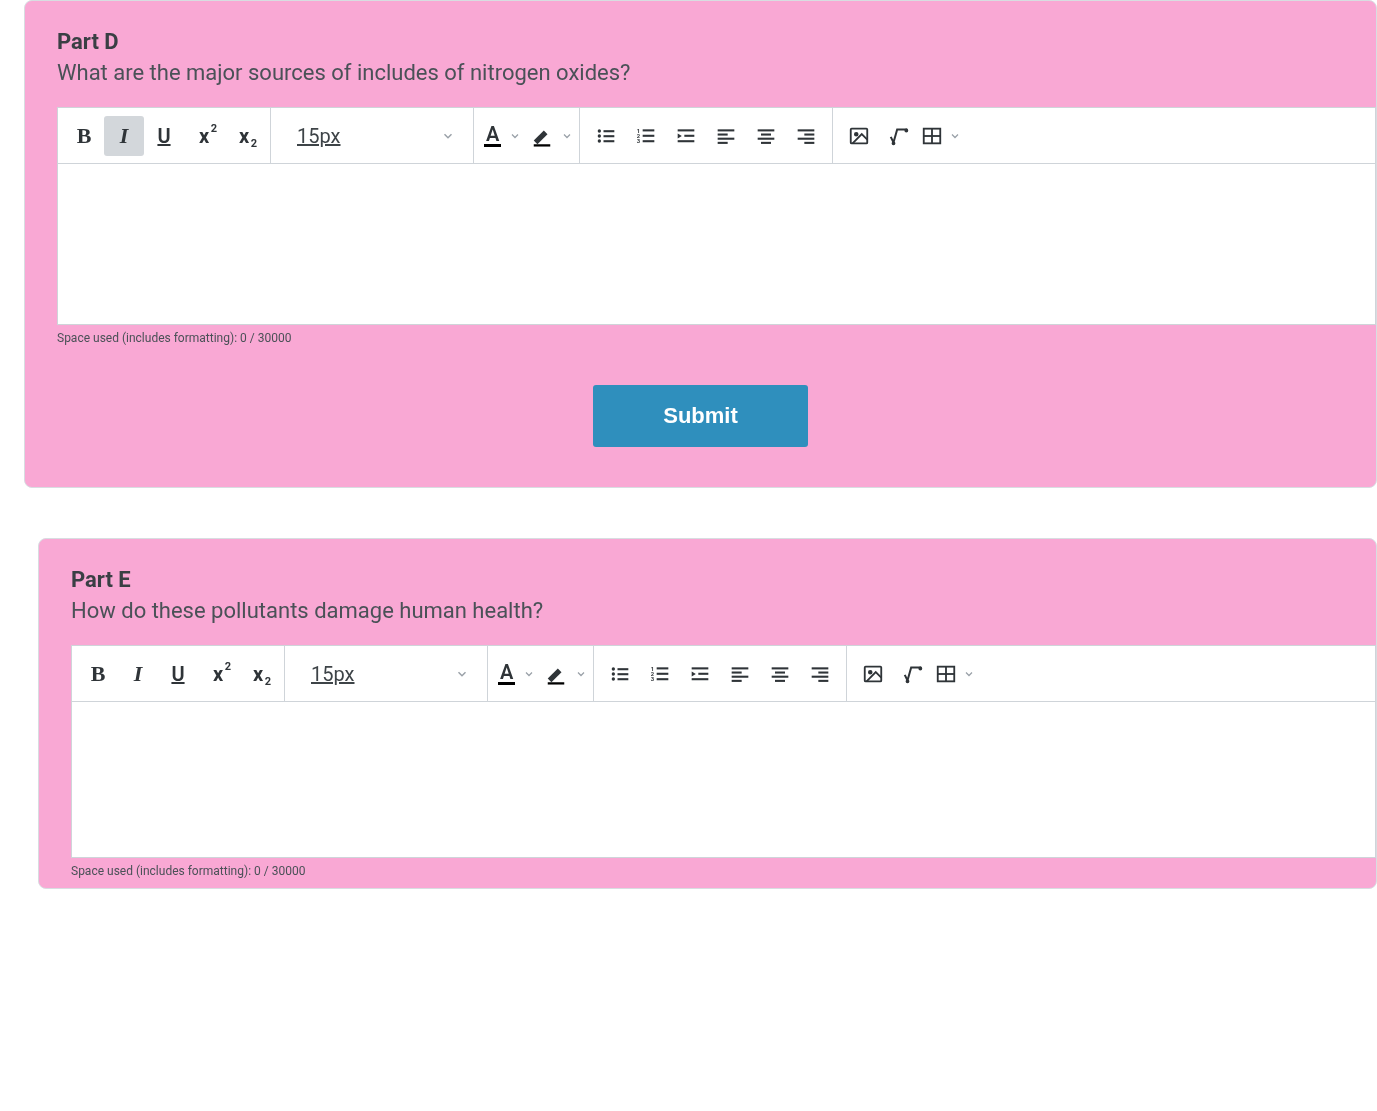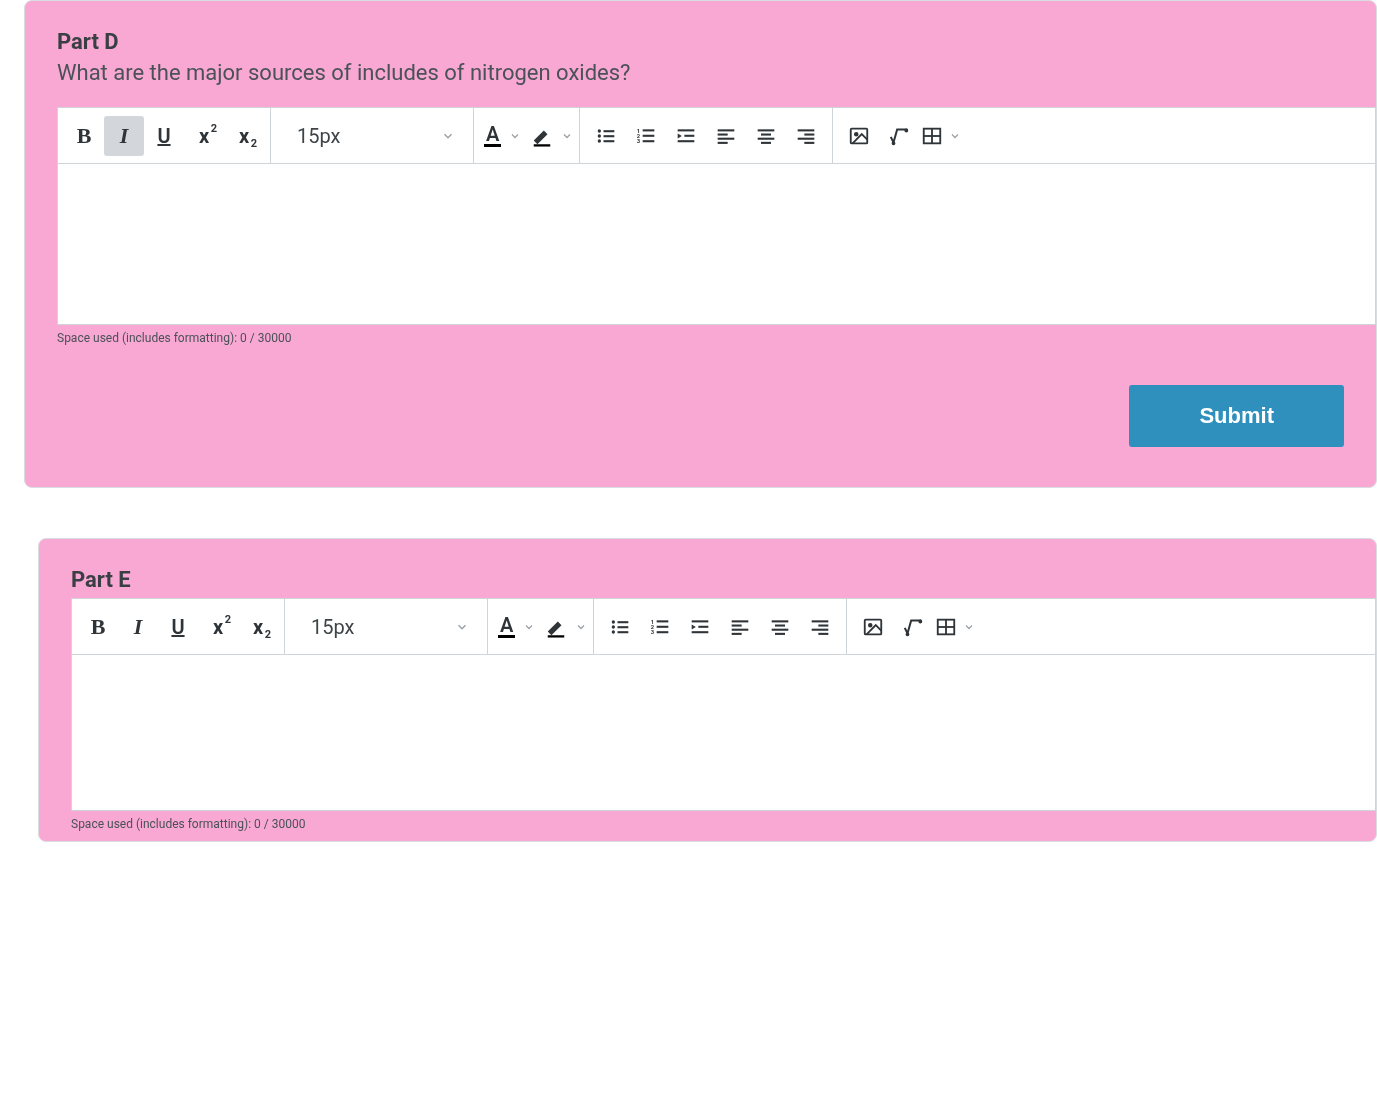--- a/index.html
+++ b/index.html
@@ -58,20 +58,21 @@
 .tool-btn.active { background: #d3d7db; }
 .font-size-select {
   display: flex;
   align-items: center;
   justify-content: space-between;
   width: 190px;
   padding: 0 12px 0 20px;
   font-size: 20px;
   color: #3e4448;
   cursor: pointer;
+  text-decoration: underline;
 }
 .chev { color: #9aa1a8; font-size: 14px; margin-left: 4px; }
 .color-btn {
   display: flex;
   align-items: center;
   padding: 0 4px;
   cursor: pointer;
 }
 .editor-area {
   min-height: 160px;
@@ -80,21 +81,21 @@
   outline: none;
 }
 .editor-area-short { min-height: 155px; }
 .space-used {
   font-size: 12px;
   color: #4a5157;
   margin-top: 6px;
 }
 .submit-row {
   display: flex;
-  justify-content: flex-end;
+  justify-content: center;
   margin-top: 40px;
   padding-right: 32px;
 }
 .submit-btn {
   background: #2f8fbd;
   color: #fff;
   border: none;
   padding: 18px 70px;
   font-size: 22px;
   font-weight: 600;
@@ -265,20 +266,21 @@
 
   <div class="submit-row">
     <button class="submit-btn">Submit</button>
   </div>
 
 </div>
 
 <div class="part-card" style="margin-bottom:0; padding-bottom:10px;margin-left:38px;">
 
   <div class="part-title">Part E</div>
+  <div class="part-question">How do these pollutants damage human health?</div>
 
   <div class="editor-wrap">
     <div class="toolbar">
 
       <div class="tool-group">
         <div class="tool-btn">
             <span class="b-bold">B</span>
           </div>
         <div class="tool-btn">
             <span class="b-ital">I</span>

